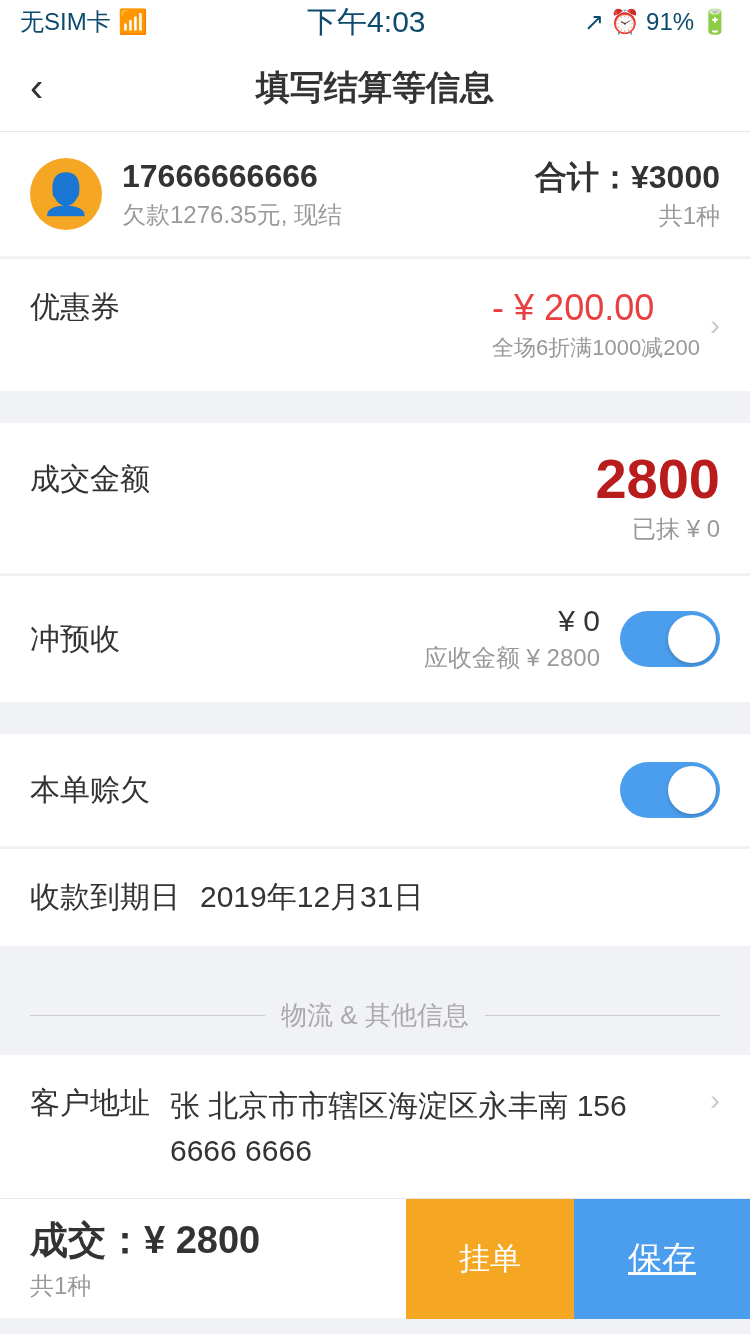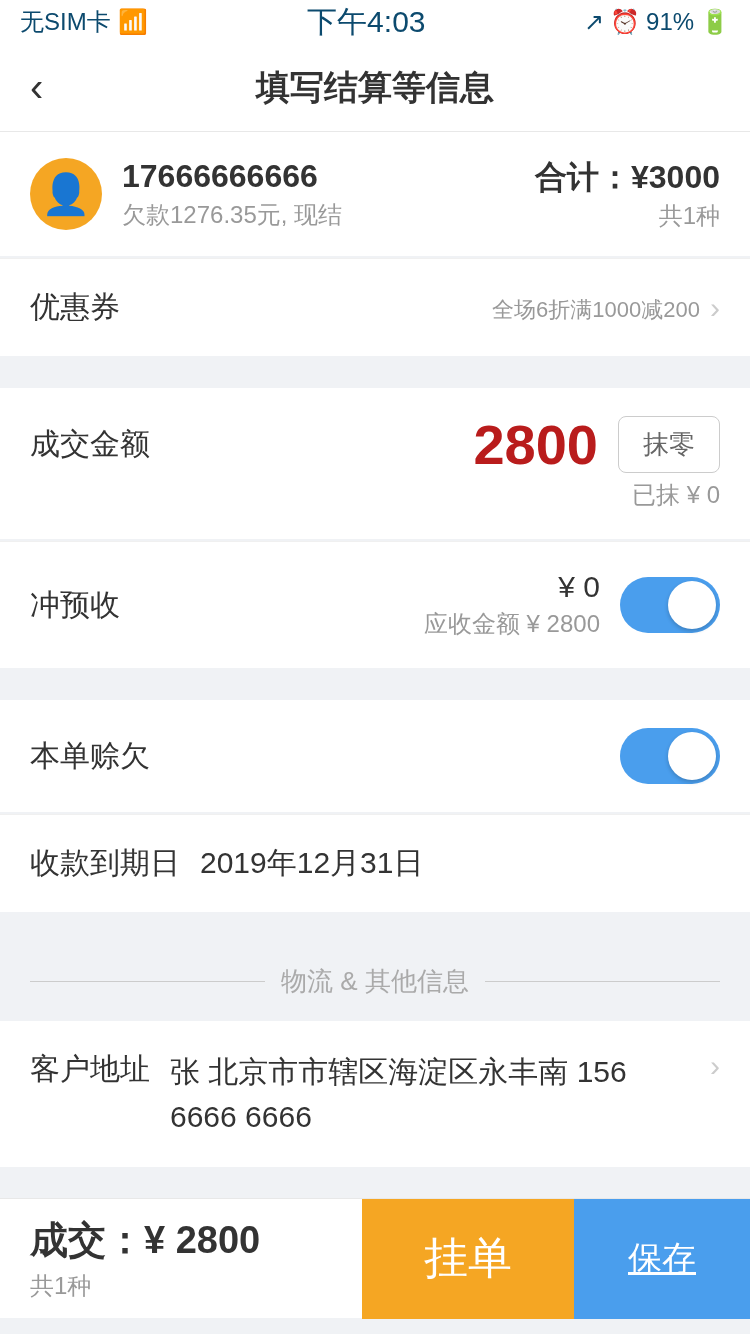--- a/index.html
+++ b/index.html
@@ -218,27 +218,27 @@
       border-top: 1px solid #e8e8e8;
     }
     .bottom-info {
       flex: 1;
       padding: 0 30px;
     }
     .bottom-deal { font-size: 28px; color: #333; }
     .bottom-deal span { font-size: 38px; font-weight: 600; color: #333; }
     .bottom-count { font-size: 24px; color: #999; margin-top: 4px; }
     .btn-hang {
-      width: 212px;
+      width: 168px;
       height: 120px;
       background: #f5a623;
       display: flex;
       align-items: center;
       justify-content: center;
-      font-size: 44px;
+      font-size: 31px;
       color: #fff;
       font-weight: 500;
       cursor: pointer;
     }
     .btn-save {
       width: 176px;
       height: 120px;
       background: #4a9eed;
       display: flex;
       align-items: center;
@@ -285,34 +285,34 @@
   <div class="customer-right">
     <div class="total-amount">合计：¥3000</div>
     <div class="total-count">共1种</div>
   </div>
 </div>
 
 <div class="coupon-section">
   <span class="coupon-label">优惠券</span>
   <div class="coupon-right">
     <div>
+      <div class="coupon-discount">- ¥ 200.00</div>
       <div class="coupon-desc">全场6折满1000减200</div>
     </div>
     <span class="chevron-right">›</span>
   </div>
 </div>
 
 <div class="section-bg"></div>
 
 <div class="deal-section">
   <div class="deal-row">
     <span class="deal-label">成交金额</span>
     <div class="deal-right">
       <span class="deal-amount">2800</span>
-      <button class="round-btn">抹零</button>
     </div>
   </div>
   <div class="deal-sub">已抹  ¥ 0</div>
 </div>
 
 <div class="advance-section">
   <div class="advance-row">
     <span class="advance-label">冲预收</span>
     <div class="advance-right">
       <div class="advance-amount-block">

